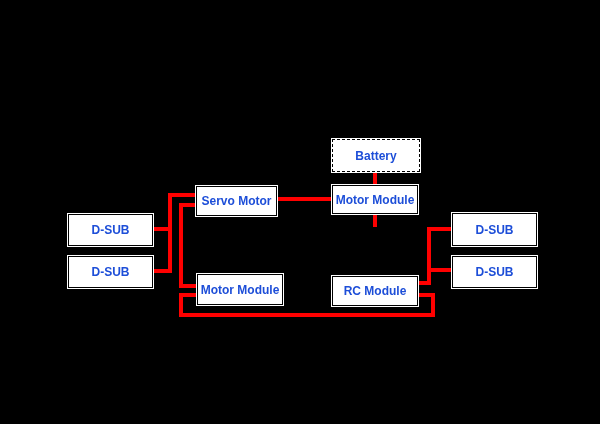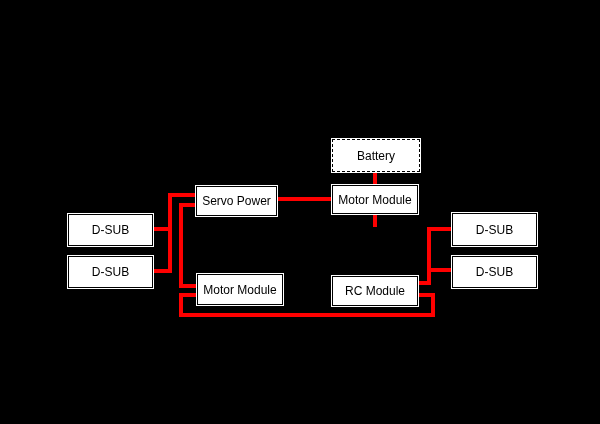--- a/index.html
+++ b/index.html
@@ -17,23 +17,24 @@
   }
   .node {
     position: absolute;
     background: #ffffff;
     border: 1px solid #000000;
     box-sizing: border-box;
     display: flex;
     align-items: center;
     justify-content: center;
     font-size: 12px;
-    color: #000000;
+    color: #1d4ed8;
     white-space: nowrap;
     outline: 1px solid #ffffff; 
+    font-weight: bold;
   }
   .node.dashed {
     border: 1px dashed #000000;
   }
   .wire {
     position: absolute;
     background: #ff0000;
   }
   
   #n-battery      { left: 332px; top: 139px; width: 88px; height: 33px; }
@@ -70,21 +71,21 @@
   <div class="wire" style="left: 179px; top: 313px; width: 256px; height: 4px; background: rgb(255, 0, 0);"></div>
   <div class="wire" style="left: 431px; top: 293px; width: 4px; height: 24px; background: rgb(255, 0, 0);"></div>
   <div class="wire" style="left: 418px; top: 293px; width: 13px; height: 4px; background: rgb(255, 0, 0);"></div>
 
   <div class="wire" style="left: 418px; top: 281px; width: 13px; height: 4px; background: rgb(255, 0, 0);"></div>
   <div class="wire" style="left: 427px; top: 227px; width: 4px; height: 58px; background: rgb(255, 0, 0);"></div>
   <div class="wire" style="left: 427px; top: 227px; width: 25px; height: 4px; background: rgb(255, 0, 0);"></div>
   <div class="wire" style="left: 427px; top: 268px; width: 25px; height: 4px; background: rgb(255, 0, 0);"></div>
 
   <div class="node dashed" id="n-battery" style="background: rgb(255, 255, 255);">Battery</div>
-  <div class="node" id="n-servo" style="background: rgb(255, 255, 255);">Servo Power</div>
+  <div class="node" id="n-servo" style="background: rgb(255, 255, 255);">Servo Motor</div>
   <div class="node" id="n-power" style="background: rgb(255, 255, 255);">Motor Module</div>
   <div class="node" id="n-rc" style="background: rgb(255, 255, 255);">RC Module</div>
   <div class="node" id="n-motor" style="background: rgb(255, 255, 255);">Motor Module</div>
   <div class="node" id="n-dsub-lt" style="background: rgb(255, 255, 255);">D-SUB</div>
   <div class="node" id="n-dsub-lb" style="background: rgb(255, 255, 255);">D-SUB</div>
   <div class="node" id="n-dsub-rt" style="background: rgb(255, 255, 255);">D-SUB</div>
   <div class="node" id="n-dsub-rb" style="background: rgb(255, 255, 255);">D-SUB</div>
 
 </div>
 

